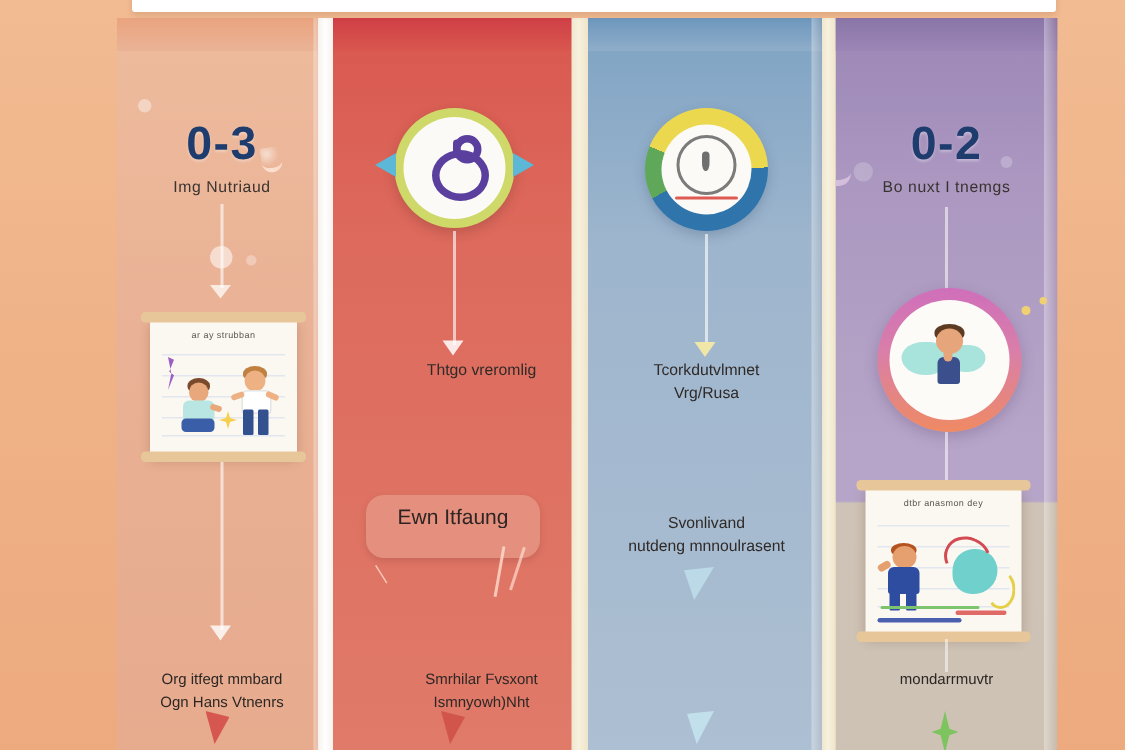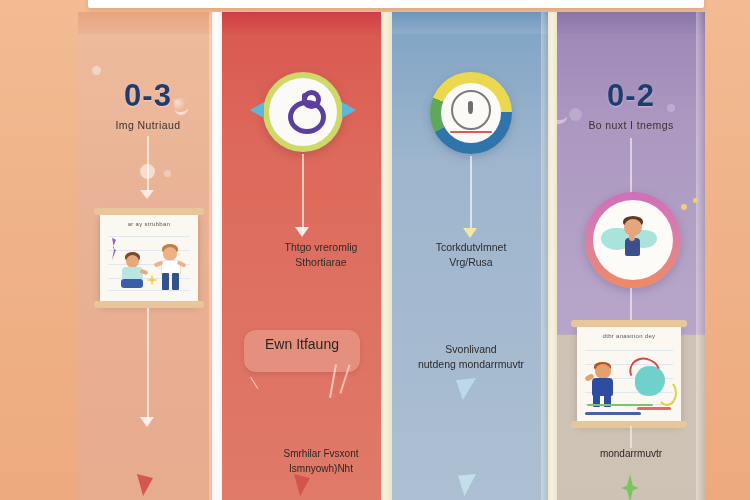--- a/index.html
+++ b/index.html
@@ -187,20 +187,24 @@
           <div class="leg" style="left:6px;top:29px;width:7px;height:17px;background:#33508f;"></div>
           <div class="leg" style="left:16px;top:29px;width:7px;height:17px;background:#33508f;"></div>
           <div class="arm" style="left:-2px;top:18px;width:9px;height:4px;background:#eeb184;transform:rotate(-20deg);"></div>
           <div class="arm" style="left:21px;top:18px;width:9px;height:4px;background:#eeb184;transform:rotate(25deg);"></div>
         </div>
       </div>
 
       <div class="line" style="left:69px;top:296px;height:112px;"></div>
       <div class="arrow" style="left:62px;top:405px;border-top:10px solid rgba(255,255,255,.80);"></div>
 
+      <div class="btmtxt">
+        <div>Org itfegt mmbard</div>
+        <div>Ogn Hans Vtnenrs</div>
+      </div>
       <div style="position:absolute;left:59px;top:462px;width:16px;height:22px;background:#d6574f;
                   clip-path:polygon(0 0,100% 18%,38% 100%);"></div>
     </div>
   </div>
   <div class="gap" id="gap1"></div>
 
   <div class="col" id="col2">
     <div class="face"></div>
     <div class="cap"></div>
     <div class="sideshadow"></div>
@@ -218,21 +222,20 @@
       <div class="sidearrow" style="left:28px;top:90px;
            border-top:8px solid transparent;border-bottom:8px solid transparent;border-right:14px solid #5cb8d6;"></div>
       <div class="sidearrow" style="left:120px;top:90px;
            border-top:8px solid transparent;border-bottom:8px solid transparent;border-left:14px solid #5cb8d6;"></div>
 
       <div class="line" style="left:80px;top:142px;height:76px;"></div>
       <div class="arrow" style="left:73px;top:215px;border-top:10px solid rgba(255,255,255,.85);"></div>
 
       <div class="midtxt" style="top:228px;">
         <div>Thtgo vreromlig</div>
-        <div>Sthortiarae</div>
       </div>
 
       <div style="position:absolute;left:22px;top:318px;width:116px;height:42px;background:#e5907e;
                   border-radius:12px;box-shadow:0 2px 5px rgba(90,40,35,.16);">
         <div style="position:absolute;left:4px;right:4px;top:7px;text-align:center;font-size:14px;
                     line-height:14px;color:#2d2523;filter:blur(.35px);">
           <div>Ewn Itfaung</div>
         </div>
       </div>
       <div style="position:absolute;left:30px;top:358px;width:22px;height:14px;
@@ -274,21 +277,21 @@
       <div class="line" style="left:78px;top:144px;height:74px;"></div>
       <div class="arrow" style="left:71px;top:216px;border-top:10px solid #f0e6a8;"></div>
 
       <div class="midtxt" style="top:228px;">
         <div>Tcorkdutvlmnet</div>
         <div>Vrg/Rusa</div>
       </div>
 
       <div class="midtxt" style="top:330px;">
         <div>Svonlivand</div>
-        <div>nutdeng mondarrmuvtr</div>
+        <div>nutdeng mnnoulrasent</div>
       </div>
       <div style="position:absolute;left:64px;top:366px;width:20px;height:22px;background:#bcd9e8;
                   clip-path:polygon(0 10%,100% 0,34% 100%);"></div>
 
       <div style="position:absolute;left:66px;top:462px;width:18px;height:22px;background:#c2e0ec;
                   clip-path:polygon(0 8%,100% 0,36% 100%);"></div>
     </div>
   </div>
   <div class="gap" id="gap3"></div>
 

